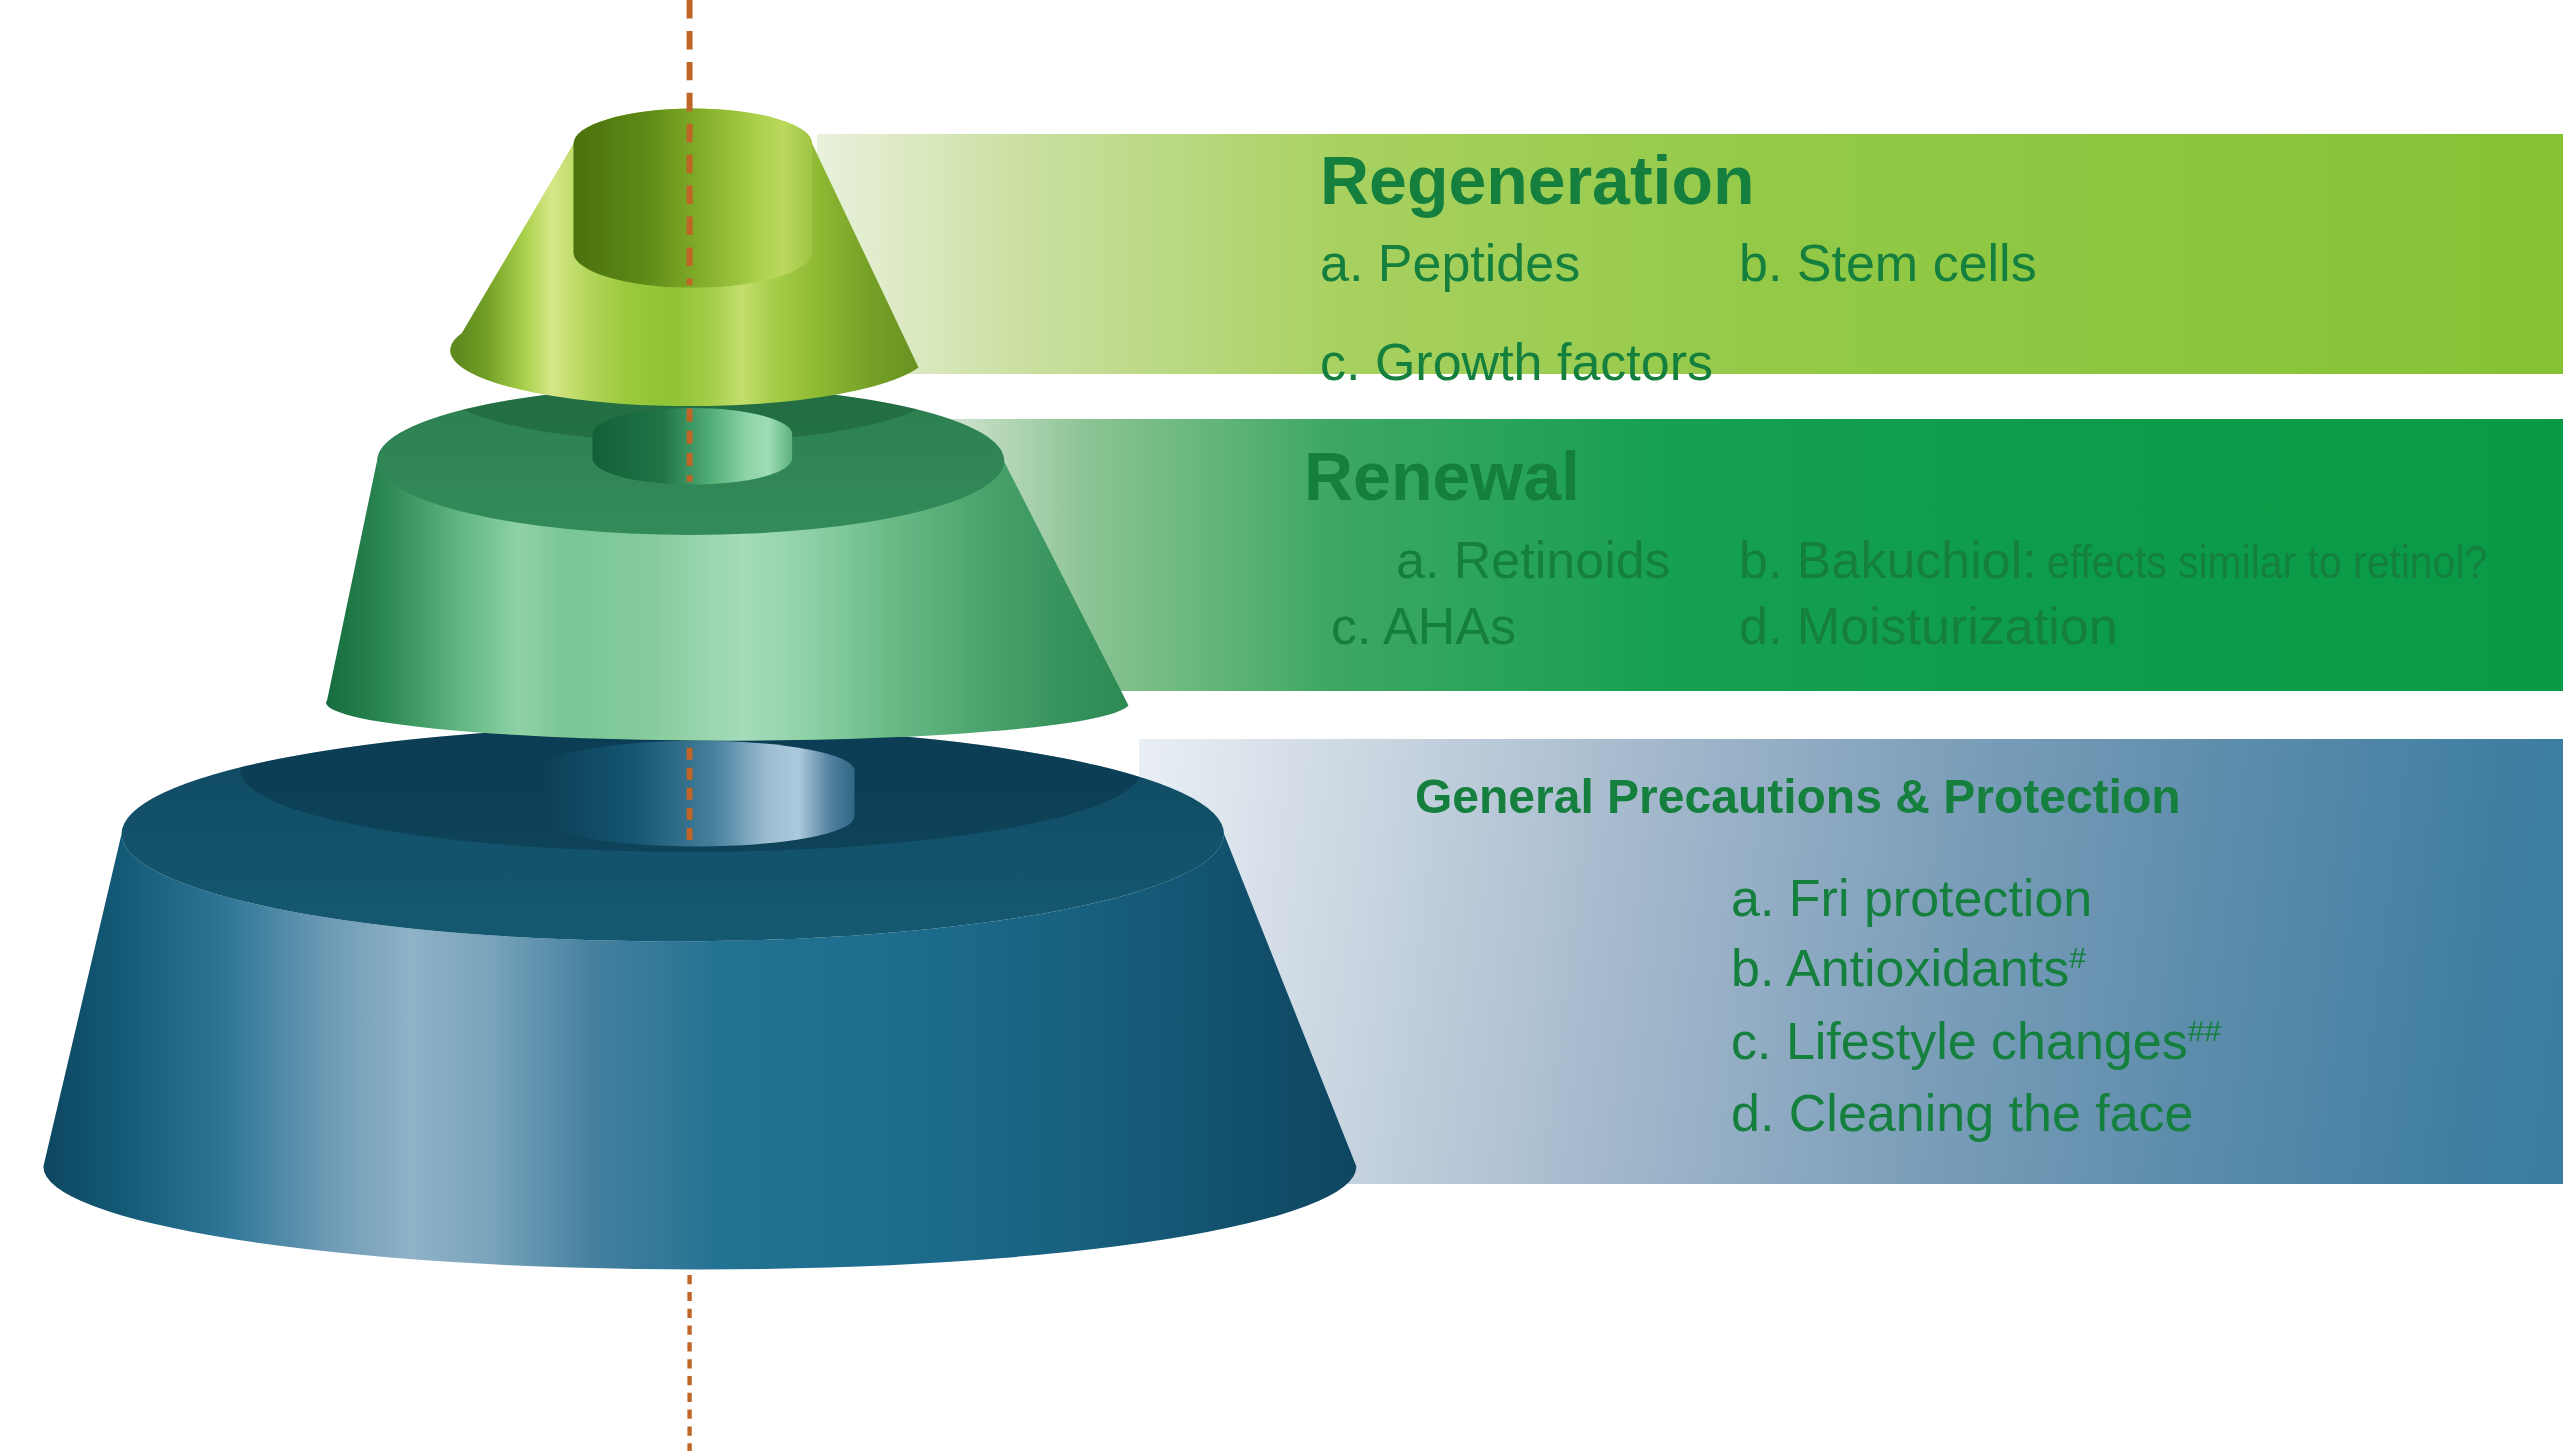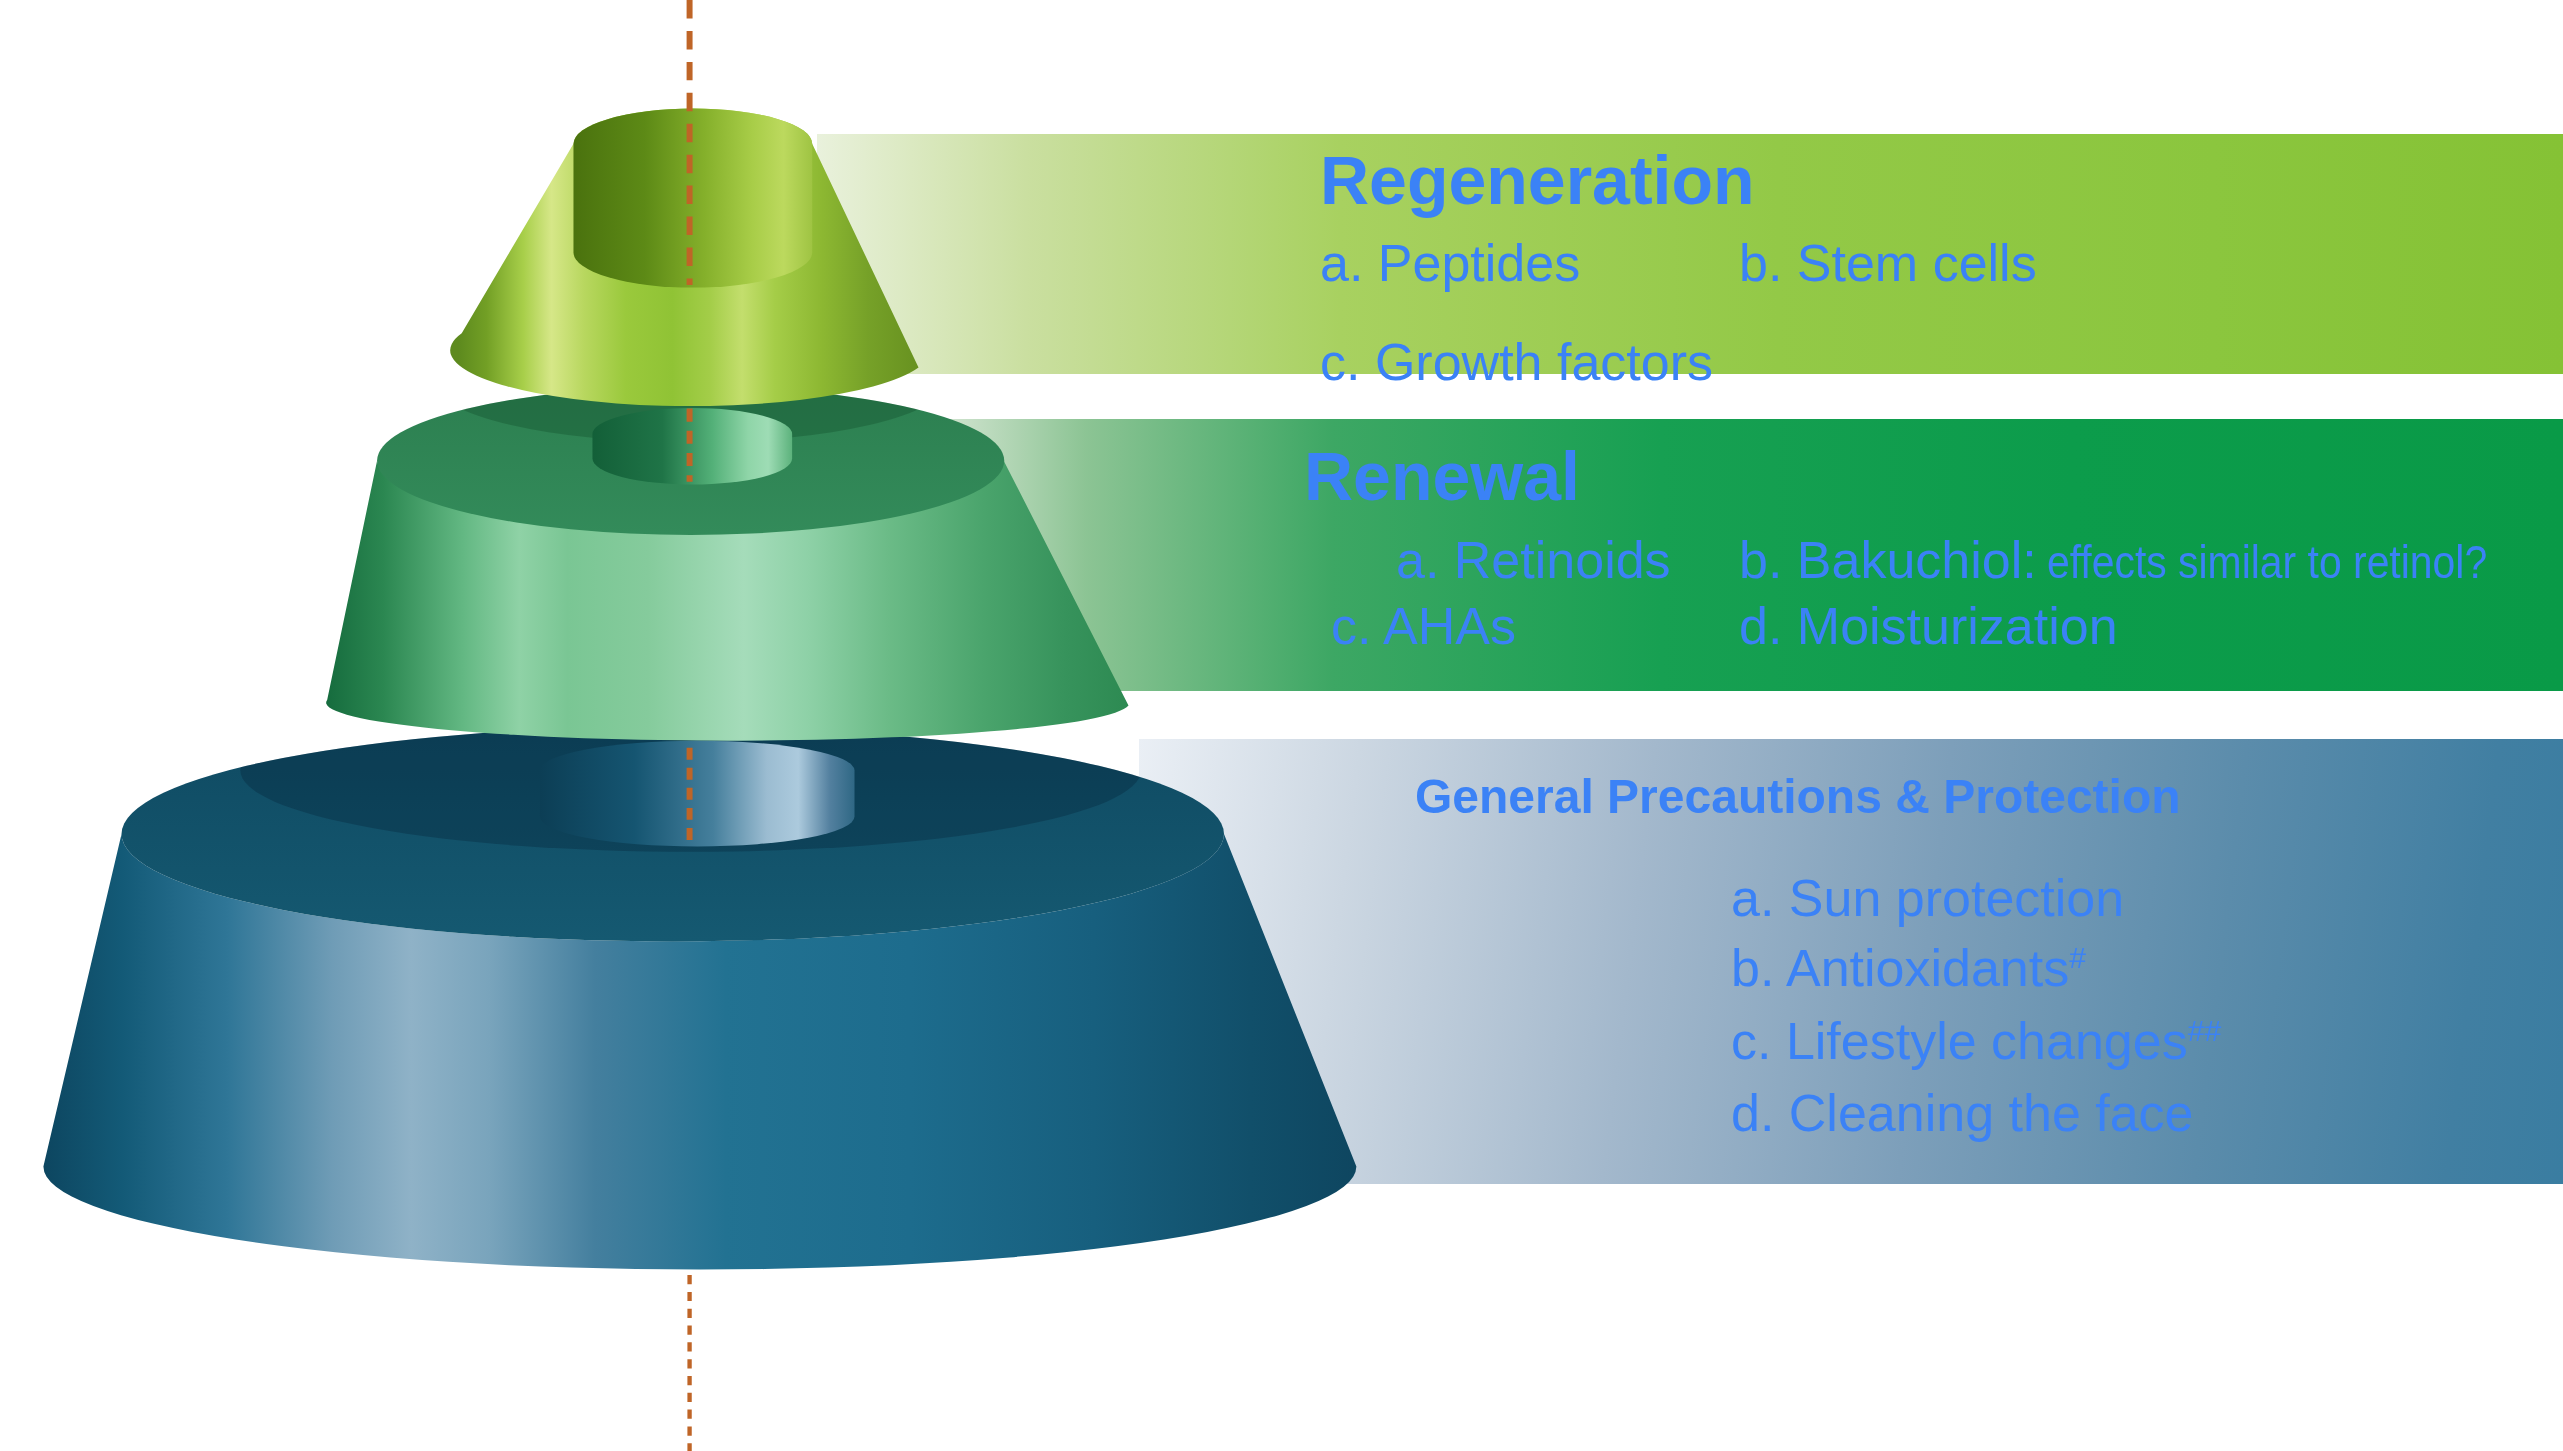--- a/index.html
+++ b/index.html
@@ -5,21 +5,21 @@
   html,body{margin:0;padding:0;background:#ffffff;width:2563px;height:1452px;overflow:hidden;}
   .stage{position:relative;width:2563px;height:1452px;font-family:"Liberation Sans","DejaVu Sans",sans-serif;}
   .band{position:absolute;right:0;}
   .band1{left:817px;top:134px;height:240px;
     background:linear-gradient(90deg,#e9f1dc 0%,#cadfa0 12%,#a8d160 30%,#93c947 55%,#8bc63e 80%,#85c235 100%);}
   .band2{left:922px;top:419px;height:272px;
     background:linear-gradient(90deg,#dce9d9 0%,#8cc494 10%,#3da764 25%,#17a052 45%,#0c9c4b 70%,#099a47 100%);}
   .band3{left:1139px;top:739px;height:445px;
     background:linear-gradient(97deg,#eaeff5 0%,#ccd7e2 15%,#a3b8cc 35%,#7d9fba 55%,#5b8cab 75%,#417fa2 92%,#3a7da1 100%);}
   svg.cones{position:absolute;left:0;top:0;}
-  .txt{position:absolute;color:#3b82f6;white-space:nowrap;line-height:1;}
+  .txt{position:absolute;color:#15803d;white-space:nowrap;line-height:1;}
   .title{font-weight:bold;font-size:68px;}
   .title3{font-size:48px;margin-left:48px;}
   .item{font-size:52px;}
   .cond{display:inline-block;font-size:47px;transform:scaleX(0.87);transform-origin:0 70%;margin-left:9.8px;}
   sup{font-size:58%;vertical-align:super;line-height:0;}
 </style>
 </head>
 <body>
 
 <div class="stage">
@@ -144,19 +144,19 @@
   <div class="txt item" style="left:1739px;top:237px;">b. Stem cells</div>
   <div class="txt item" style="left:1320px;top:308px;margin-top:28px;">c. Growth factors</div>
 
   <div class="txt title" style="left:1304px;top:442px;">Renewal</div>
   <div class="txt item" style="left:1396px;top:534px;">a. Retinoids</div>
   <div class="txt item" style="left:1739px;top:534px;"><span>b. Bakuchiol:</span><span class="cond">effects similar to retinol?</span></div>
   <div class="txt item" style="left:1320px;top:600px;margin-left:11px;">c. AHAs</div>
   <div class="txt item" style="left:1739px;top:600px;">d. Moisturization</div>
 
   <div class="txt title title3" style="left:1367px;top:773px;">General Precautions &amp; Protection</div>
-  <div class="txt item" style="left:1731px;top:872px;">a. Sun protection</div>
+  <div class="txt item" style="left:1731px;top:872px;">a. Fri protection</div>
   <div class="txt item" style="left:1731px;top:942px;"><span>b. Antioxidants</span><sup>#</sup></div>
   <div class="txt item" style="left:1731px;top:1015px;"><span>c. Lifestyle changes</span><sup>##</sup></div>
   <div class="txt item" style="left:1731px;top:1087px;">d. Cleaning the face</div>
 
 </div>
 
 
 </body></html>

